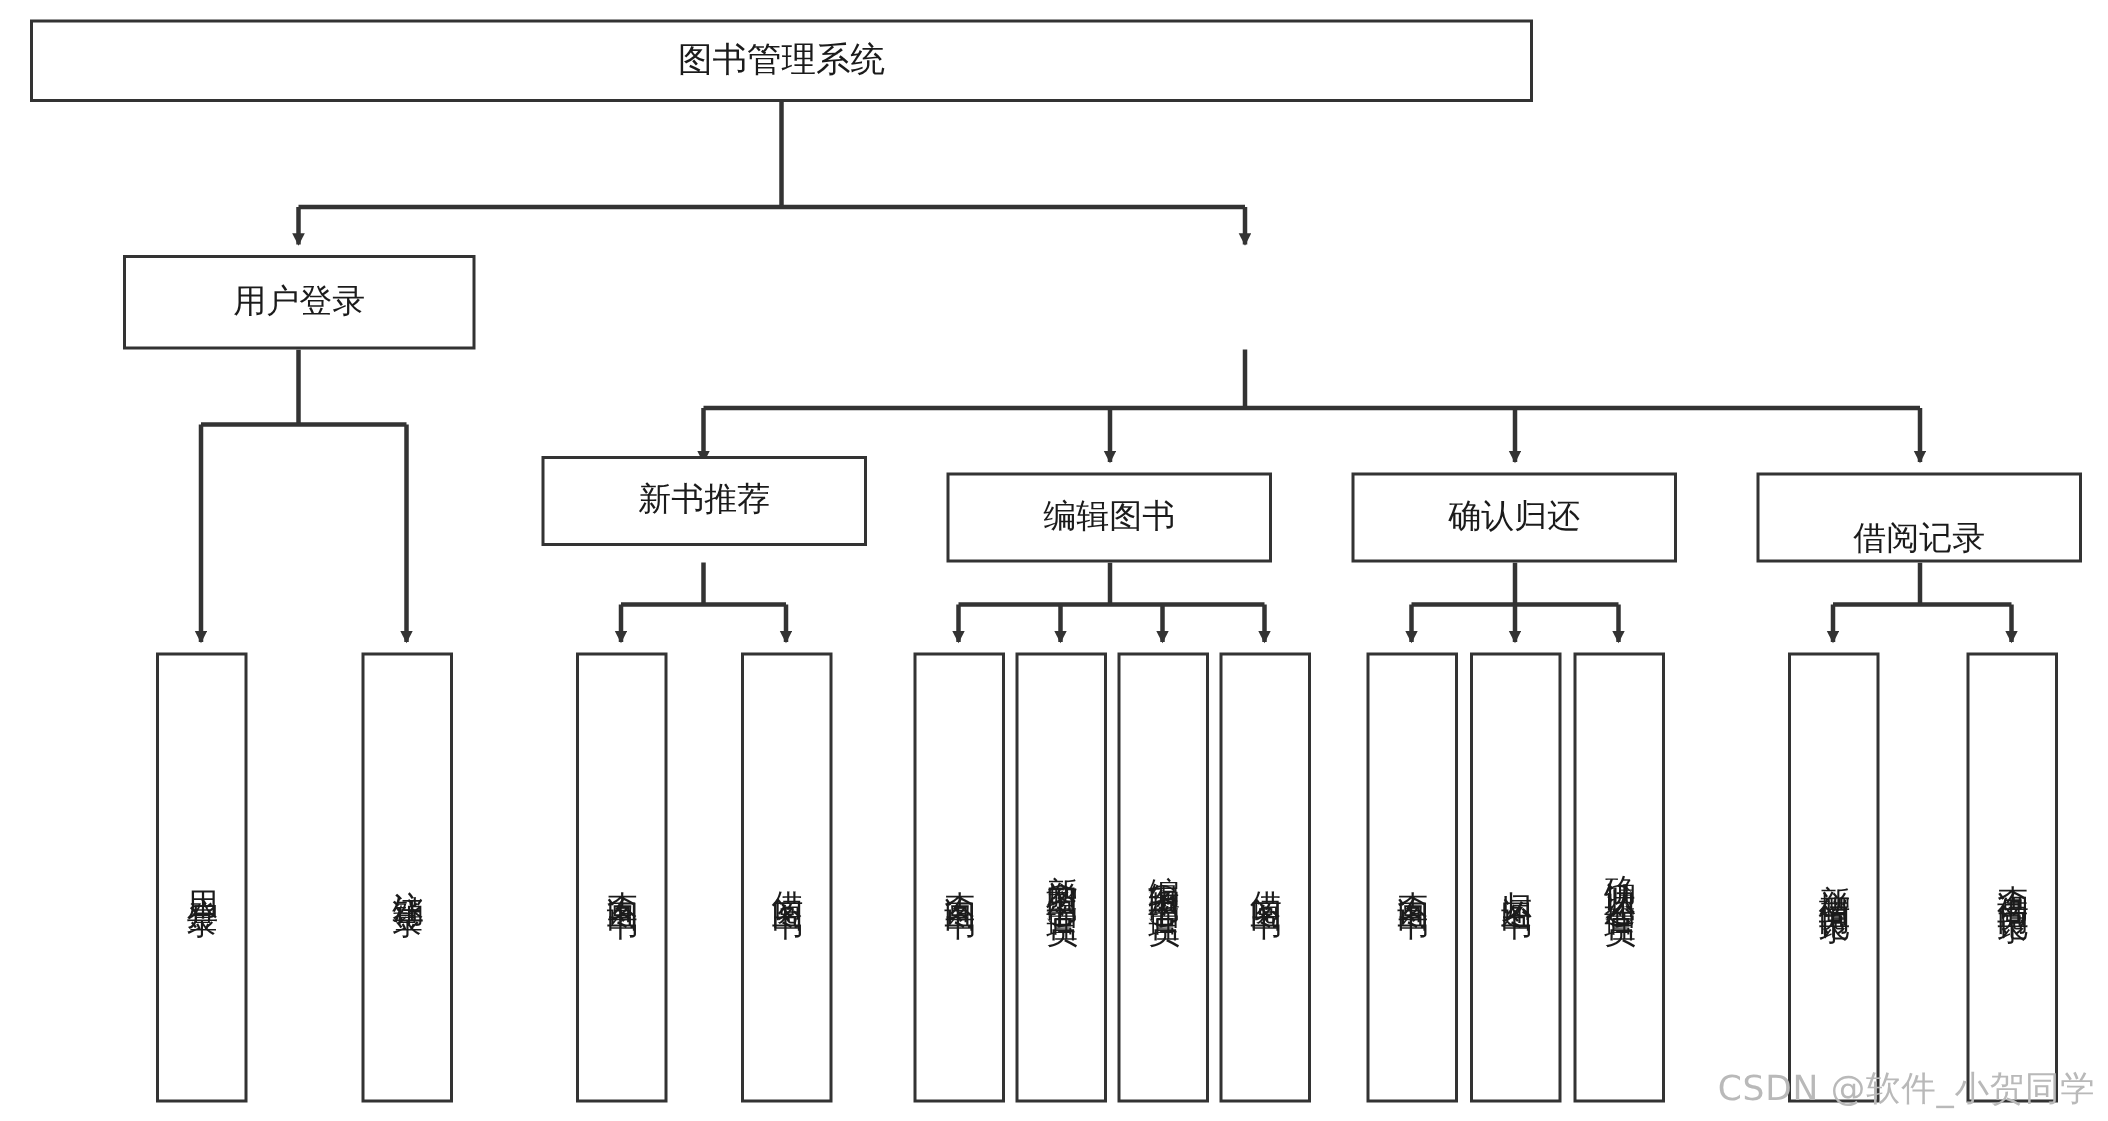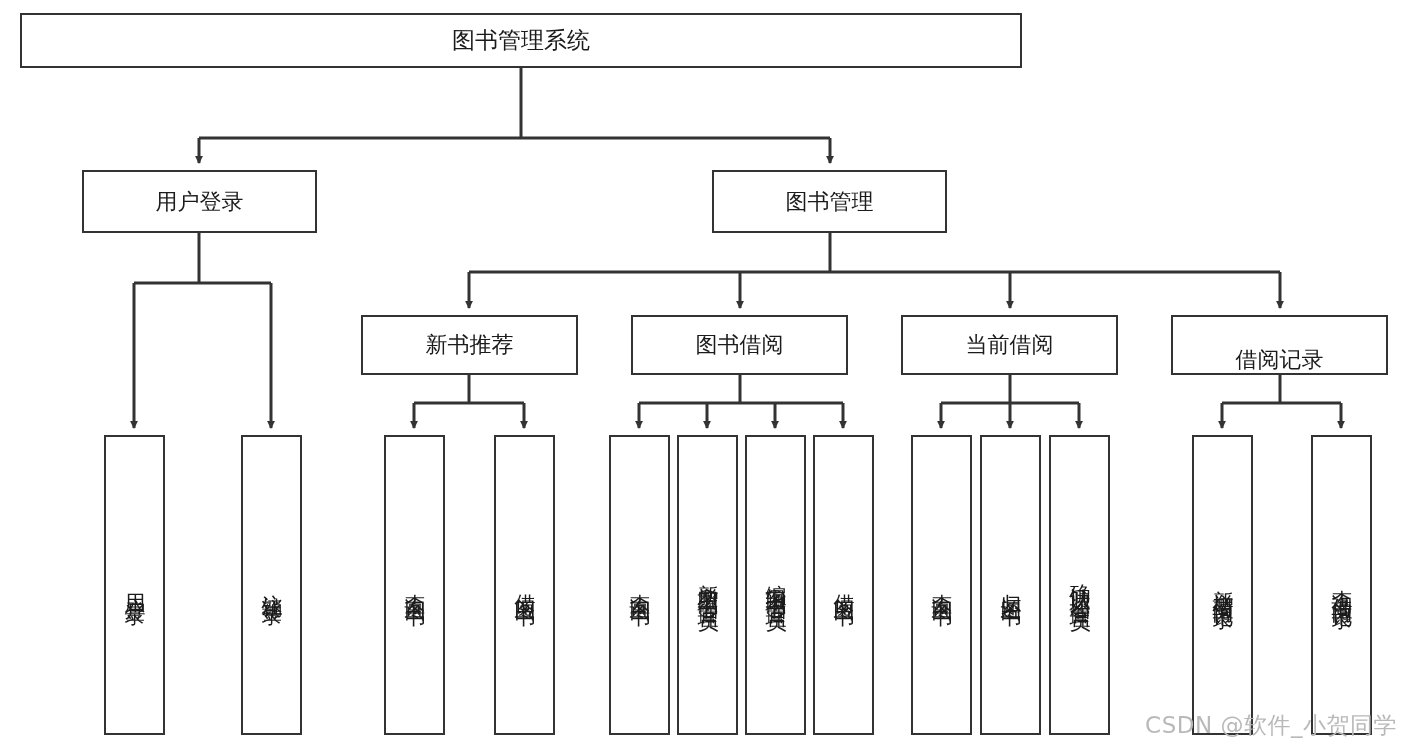--- a/index.html
+++ b/index.html
@@ -126,32 +126,29 @@
     </g>
   </svg>
 
   <div class="node root horiz" style="left:20px; top:13px; width:1002px; height:55px;">
     <span class="lbl">图书管理系统</span>
   </div>
 
   <div class="node horiz" style="left:82px; top:170px; width:235px; height:63px;">
     <span class="lbl">用户登录</span>
   </div>
-  <div class="node horiz" style="left:712px; top:170px; width:235px; height:63px;">
-    <span class="lbl">图书管理</span>
-  </div>
 
-  <div class="node horiz" style="left:361px; top:315px; width:217px; height:60px;">
+  <div class="node horiz" style="left:361px; top:304px; width:217px; height:60px;">
     <span class="lbl">新书推荐</span>
   </div>
   <div class="node horiz" style="left:631px; top:315px; width:217px; height:60px;">
-    <span class="lbl">图书借阅</span>
+    <span class="lbl">编辑图书</span>
   </div>
   <div class="node horiz" style="left:901px; top:315px; width:217px; height:60px;">
-    <span class="lbl">当前借阅</span>
+    <span class="lbl">确认归还</span>
   </div>
   <div class="node horiz" style="left:1171px; top:315px; width:217px; height:60px;align-items:flex-end;">
     <span class="lbl">借阅记录</span>
   </div>
 
   <div class="node vert" style="left:104px; top:435px; width:61px; height:300px;">
     <span class="lbl">用户登录</span>
   </div>
   <div class="node vert" style="left:241px; top:435px; width:61px; height:300px;">
     <span class="lbl">注销登录</span>

